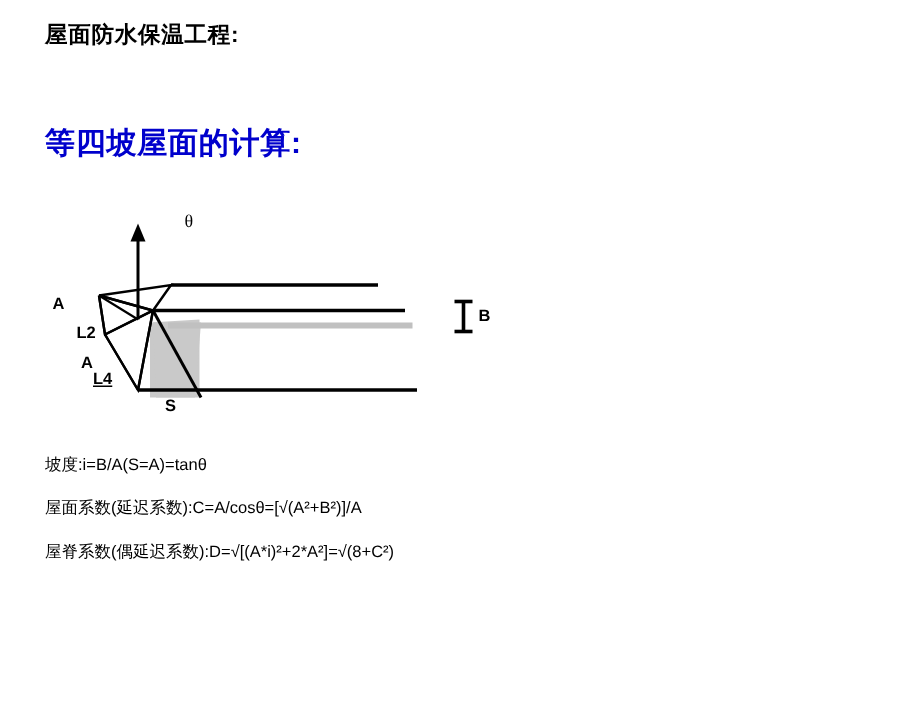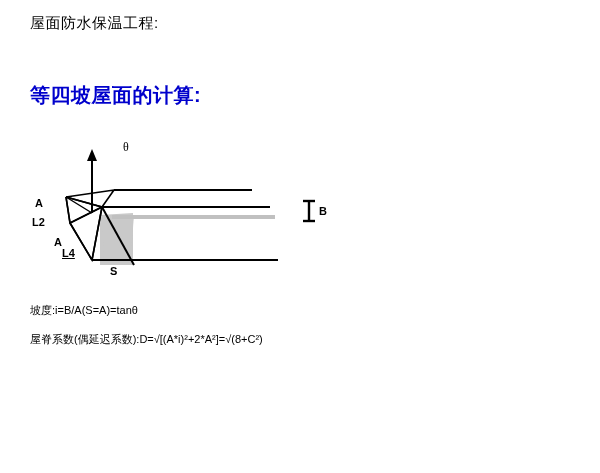--- a/index.html
+++ b/index.html
@@ -20,21 +20,21 @@
     width: 600px;
     height: 473px;
     box-sizing: border-box;
     padding: 0;
   }
   .title {
     position: absolute;
     left: 30px;
     top: 14px;
     font-size: 15px;
-    font-weight: normal;
+    font-weight: bold;
     color: #000000;
     letter-spacing: 0.5px;
   }
   .subtitle {
     position: absolute;
     left: 30px;
     top: 82px;
     font-size: 20px;
     font-weight: bold;
     color: #0000cc;
@@ -111,25 +111,26 @@
       <polygon points="62,14 57,26 67,26" fill="#000000"></polygon>
       <line x1="62" y1="78" x2="36" y2="62" stroke="#000000" stroke-width="1.4"></line>
 
       <line x1="279" y1="66" x2="279" y2="86" stroke="#000000" stroke-width="2.4"></line>
       <line x1="273" y1="66" x2="285" y2="66" stroke="#000000" stroke-width="2.4"></line>
       <line x1="273" y1="86" x2="285" y2="86" stroke="#000000" stroke-width="2.4"></line>
     </svg>
 
     <span class="fig-label serif" style="left:93px; top:5px;">θ</span>
     <span class="fig-label" style="left:5px; top:62px;">A</span>
-    <span class="fig-label" style="left:2px; top:81px;">L2</span>
+    <span class="fig-label" style="left:21px; top:81px;">L2</span>
     <span class="fig-label" style="left:24px; top:101px;">A</span>
     <span class="fig-label" style="left:32px; top:112px;text-decoration:underline;">L4</span>
     <span class="fig-label" style="left:80px; top:130px;">S</span>
     <span class="fig-label" style="left:289px; top:70px;">B</span>
   </div>
 
   <div class="formulas">
     <div class="formula">坡度:i=B/A(S=A)=tanθ</div>
+    <div class="formula">屋面系数(延迟系数):C=A/cosθ=[√(A²+B²)]/A</div>
     <div class="formula">屋脊系数(偶延迟系数):D=√[(A*i)²+2*A²]=√(8+C²)</div>
   </div>
 
 </div>
 
 </body></html>

